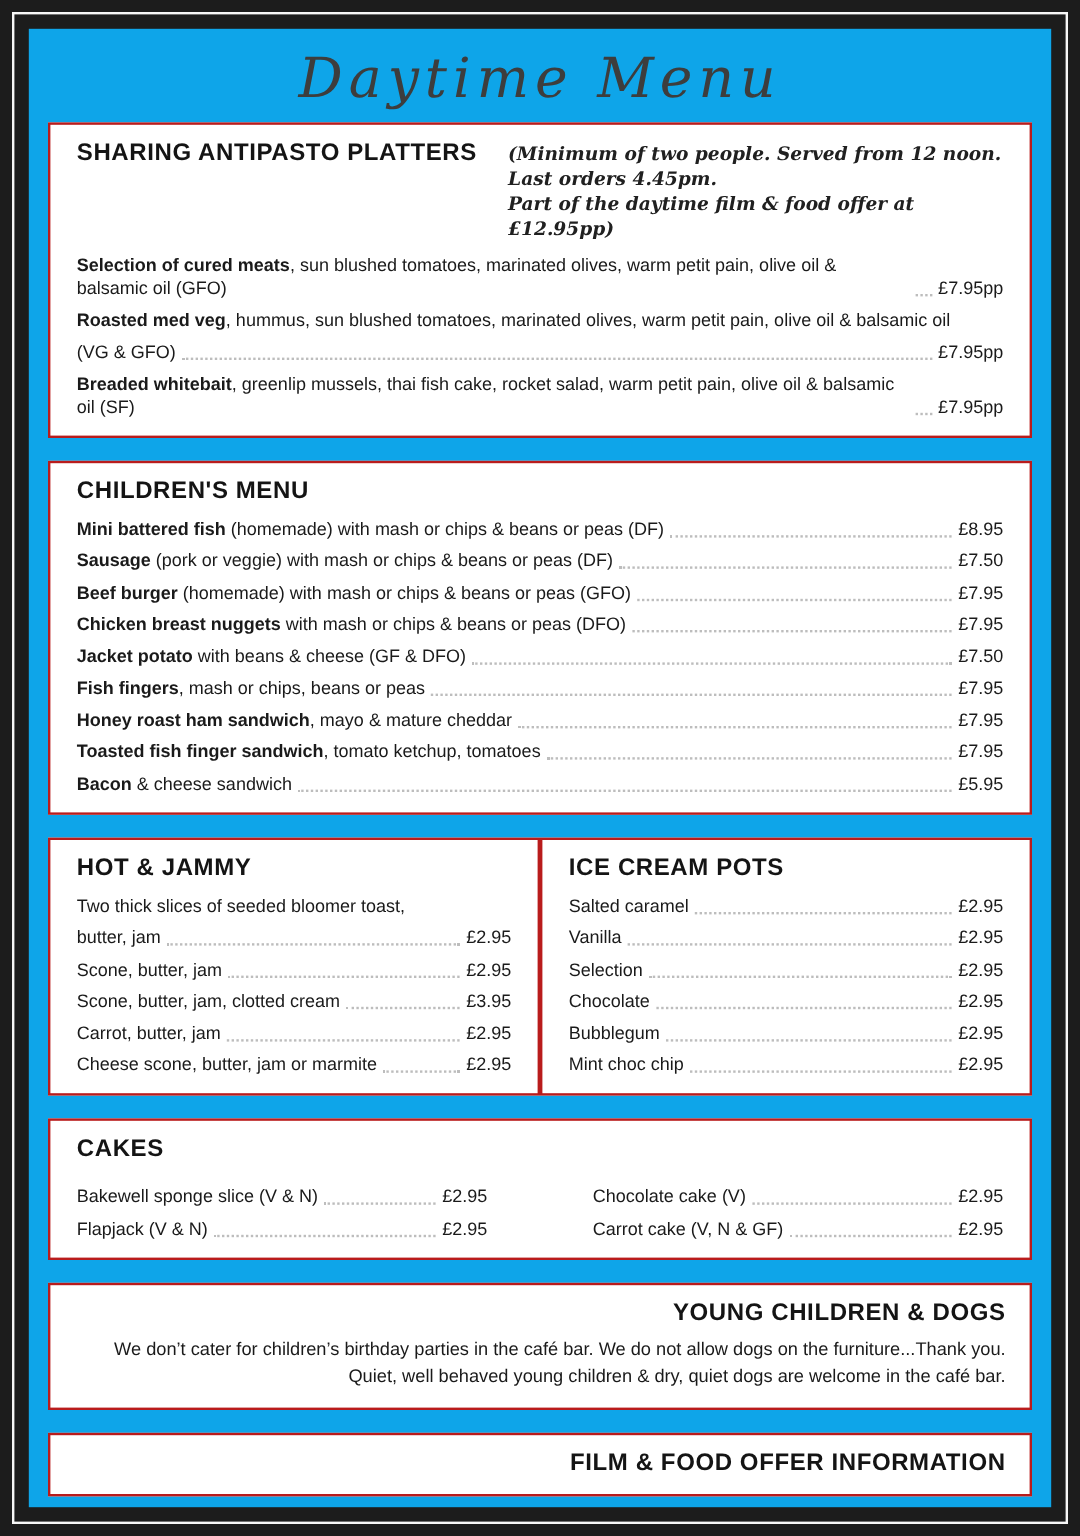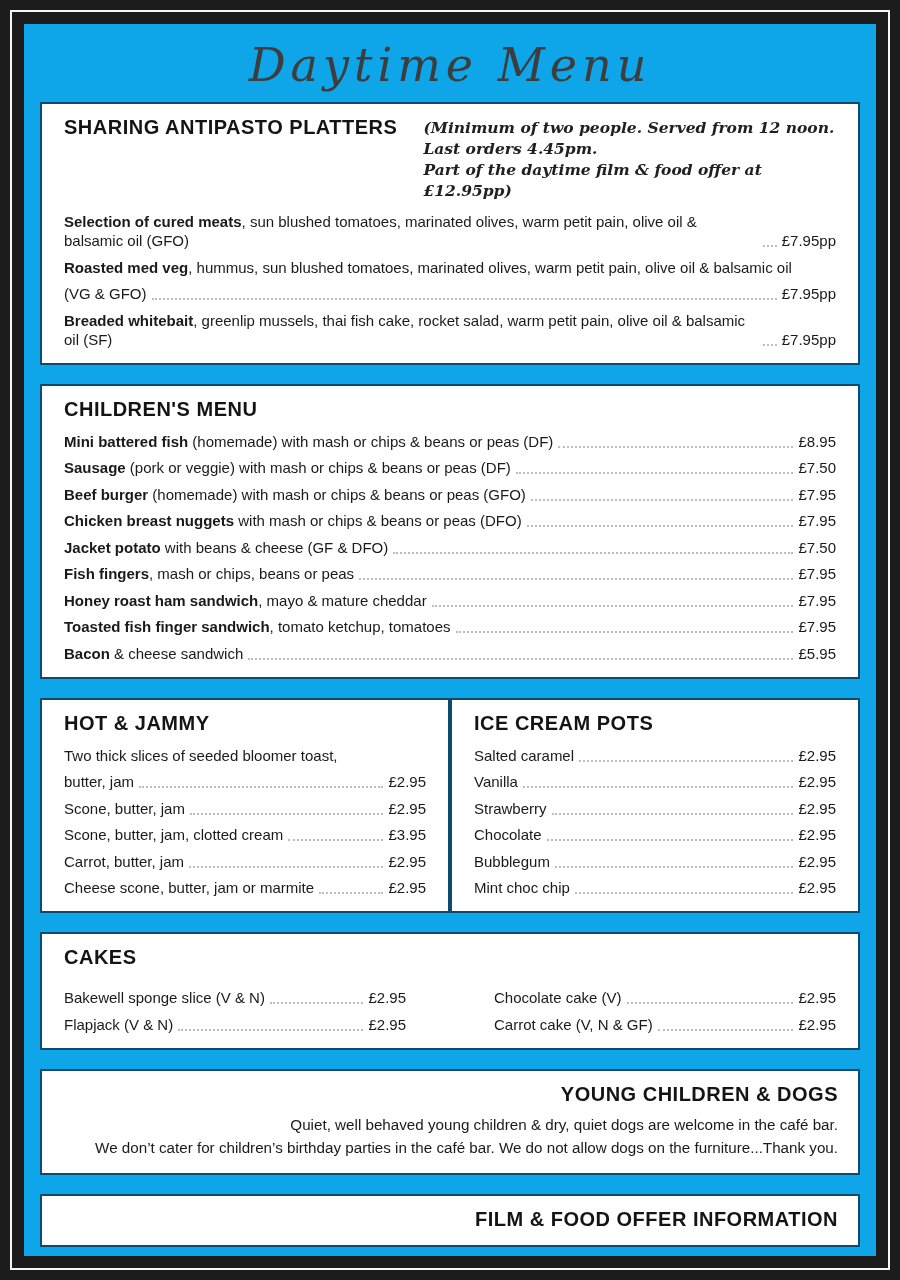--- a/index.html
+++ b/index.html
@@ -20,21 +20,21 @@
     font-family: "DejaVu Serif", serif;
     font-style: italic;
     font-size: 46px;
     font-weight: 400;
     color: #3d3d3d;
     letter-spacing: 5px;
     padding: 8px 0 10px 0;
   }
 
   .box {
-    border: 2px solid #0c4a6e;
+    border: 2px solid #b91c1c;
     padding: 12px 22px 14px 22px;
     margin-bottom: 19px;
     background: #fff;
   }
 
   .sec-head {
     font-weight: bold;
     font-size: 20px;
     letter-spacing: 0.5px;
     color: #141414;
@@ -214,21 +214,21 @@
                 <span class="mi-text">Salted caramel</span>
                 <span class="mi-dots"></span>
                 <span class="mi-price">£2.95</span>
               </div>
               <div class="mi-row">
                 <span class="mi-text">Vanilla</span>
                 <span class="mi-dots"></span>
                 <span class="mi-price">£2.95</span>
               </div>
               <div class="mi-row">
-                <span class="mi-text">Strawberry</span>
+                <span class="mi-text">Selection</span>
                 <span class="mi-dots"></span>
                 <span class="mi-price">£2.95</span>
               </div>
               <div class="mi-row">
                 <span class="mi-text">Chocolate</span>
                 <span class="mi-dots"></span>
                 <span class="mi-price">£2.95</span>
               </div>
               <div class="mi-row">
                 <span class="mi-text">Bubblegum</span>
@@ -270,22 +270,22 @@
                 <span class="mi-dots"></span>
                 <span class="mi-price">£2.95</span>
               </div>
             </div>
         </div>
       </div>
 
       <div class="box center-box">
         <div class="sec-head">YOUNG CHILDREN &amp; DOGS</div>
         <div class="lines-15">
+            <div>We don’t cater for children’s birthday parties in the café bar. We do not allow dogs on the furniture...Thank you.</div>
             <div>Quiet, well behaved young children &amp; dry, quiet dogs are welcome in the café bar.</div>
-            <div>We don’t cater for children’s birthday parties in the café bar. We do not allow dogs on the furniture...Thank you.</div>
           </div>
       </div>
 
       <div class="box center-box">
         <div class="sec-head">FILM &amp; FOOD OFFER INFORMATION</div>
 
       </div>
 
     </div>
   </div>

